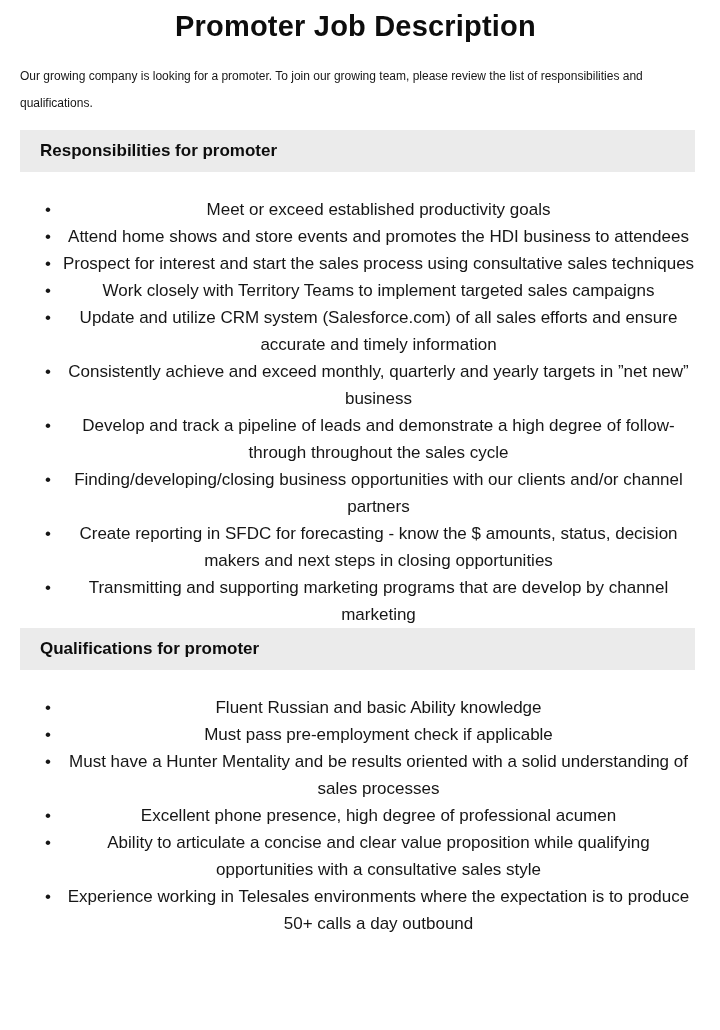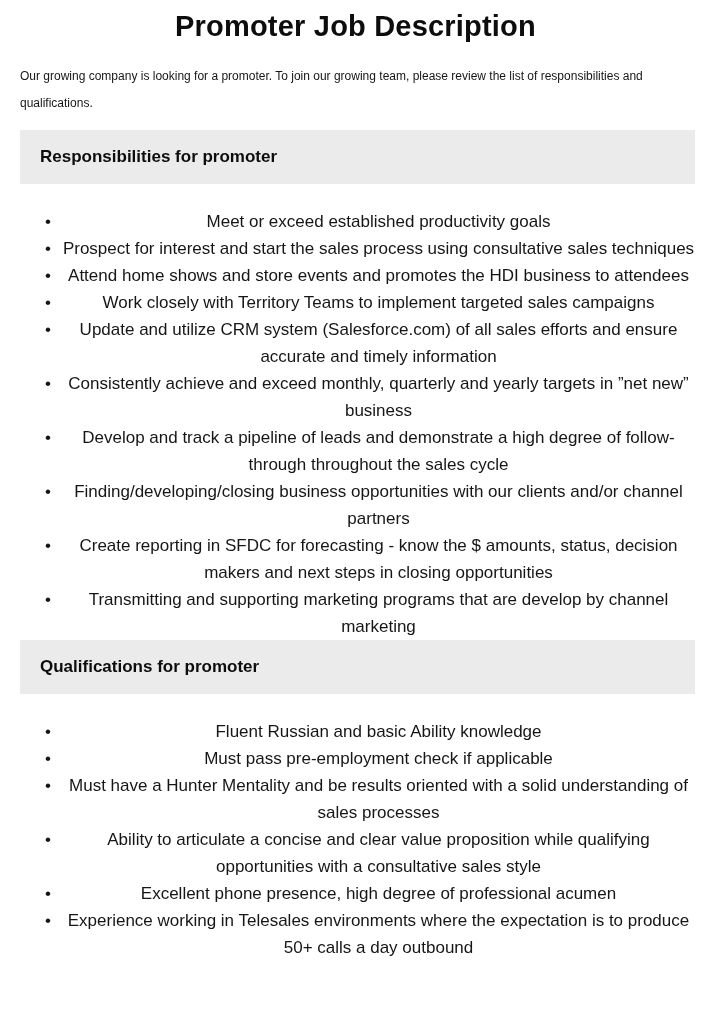--- a/index.html
+++ b/index.html
@@ -25,21 +25,21 @@
   }
   .intro {
     font-size: 12px;
     line-height: 27px;
     margin: 19px 25px 0 20px;
   }
   .section-header {
     background: #ebebeb;
     margin: 0 25px 0 20px;
     padding: 0 0 0 20px;
-    height: 54px;
+    height: 42px;
     display: flex;
     align-items: center;
     font-size: 17px;
     font-weight: bold;
     color: #0d0d0d;
   }
   .section-header.first {
     margin-top: 13px;
   }
   .section-header.second {
@@ -71,35 +71,35 @@
 <h1 class="page-title">Promoter Job Description</h1>
 
 <p class="intro">Our growing company is looking for a promoter. To join our growing team, please review the list of responsibilities and qualifications.</p>
 
 <div class="section-header first">
   <span>Responsibilities for promoter</span>
 </div>
 
 <ul class="section-list">
   <li>Meet or exceed established productivity goals</li>
+  <li>Attend home shows and store events and promotes the HDI business to attendees</li>
   <li>Prospect for interest and start the sales process using consultative sales techniques</li>
-  <li>Attend home shows and store events and promotes the HDI business to attendees</li>
   <li>Work closely with Territory Teams to implement targeted sales campaigns</li>
   <li>Update and utilize CRM system (Salesforce.com) of all sales efforts and ensure accurate and timely information</li>
   <li>Consistently achieve and exceed monthly, quarterly and yearly targets in ”net new” business</li>
   <li>Develop and track a pipeline of leads and demonstrate a high degree of follow-through throughout the sales cycle</li>
   <li>Finding/developing/closing business opportunities with our clients and/or channel partners</li>
   <li>Create reporting in SFDC for forecasting - know the $ amounts, status, decision makers and next steps in closing opportunities</li>
   <li>Transmitting and supporting marketing programs that are develop by channel marketing</li>
 </ul>
 
 <div class="section-header second">
   <span>Qualifications for promoter</span>
 </div>
 
 <ul class="section-list">
   <li>Fluent Russian and basic Ability knowledge</li>
   <li>Must pass pre-employment check if applicable</li>
   <li>Must have a Hunter Mentality and be results oriented with a solid understanding of sales processes</li>
+  <li>Excellent phone presence, high degree of professional acumen</li>
   <li>Ability to articulate a concise and clear value proposition while qualifying opportunities with a consultative sales style</li>
-  <li>Excellent phone presence, high degree of professional acumen</li>
   <li>Experience working in Telesales environments where the expectation is to produce 50+ calls a day outbound</li>
 </ul>
 
 </body></html>

